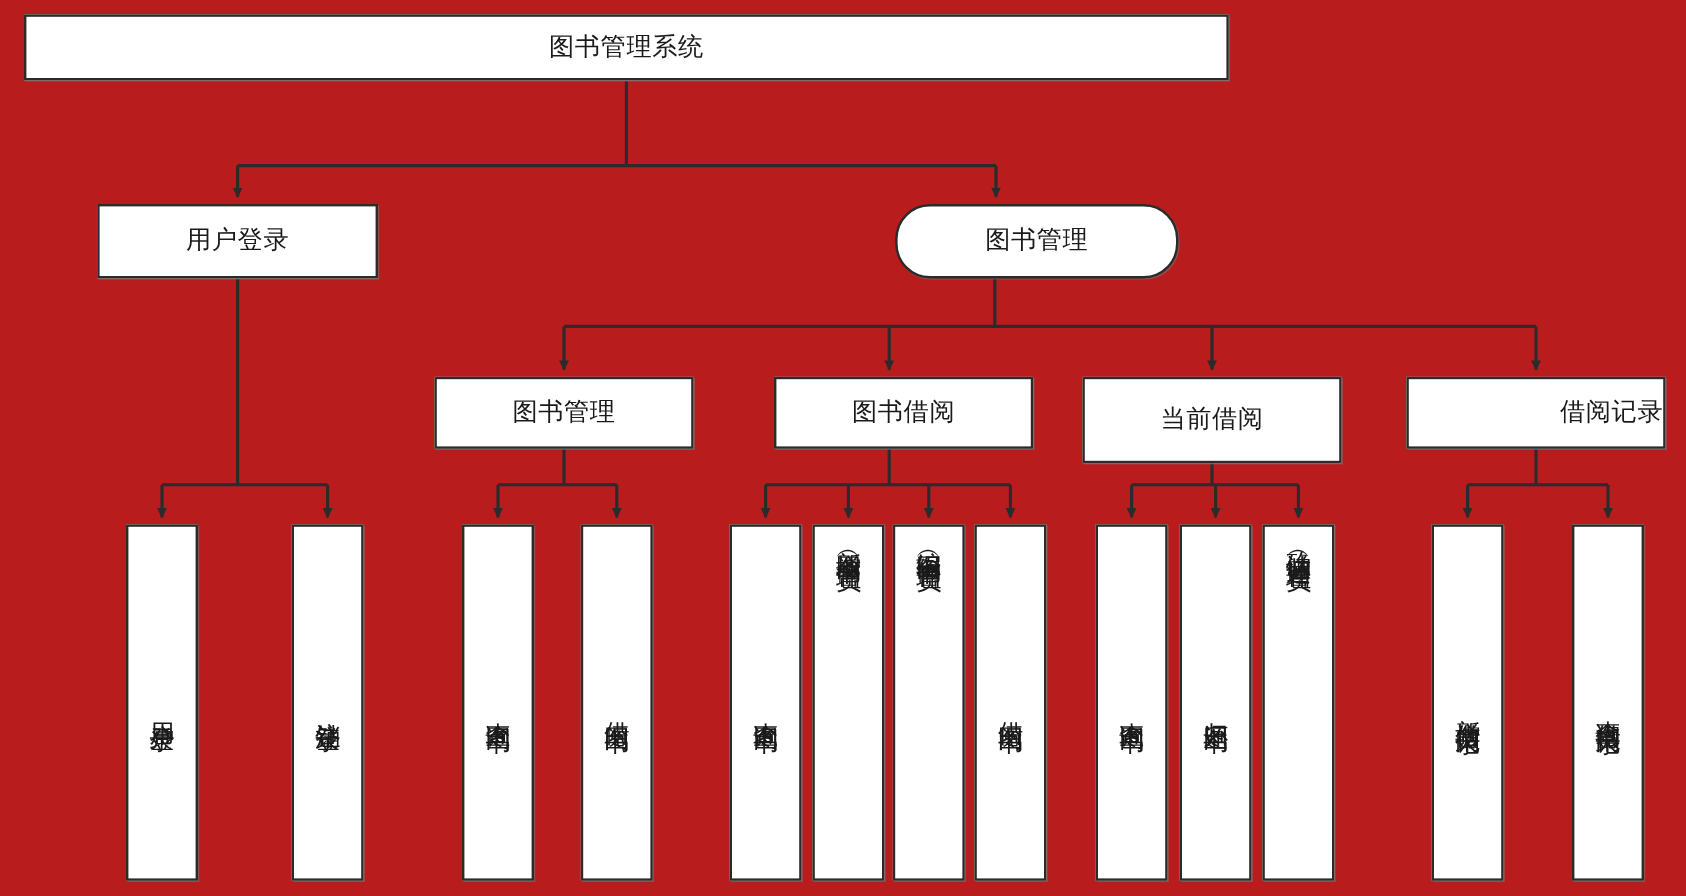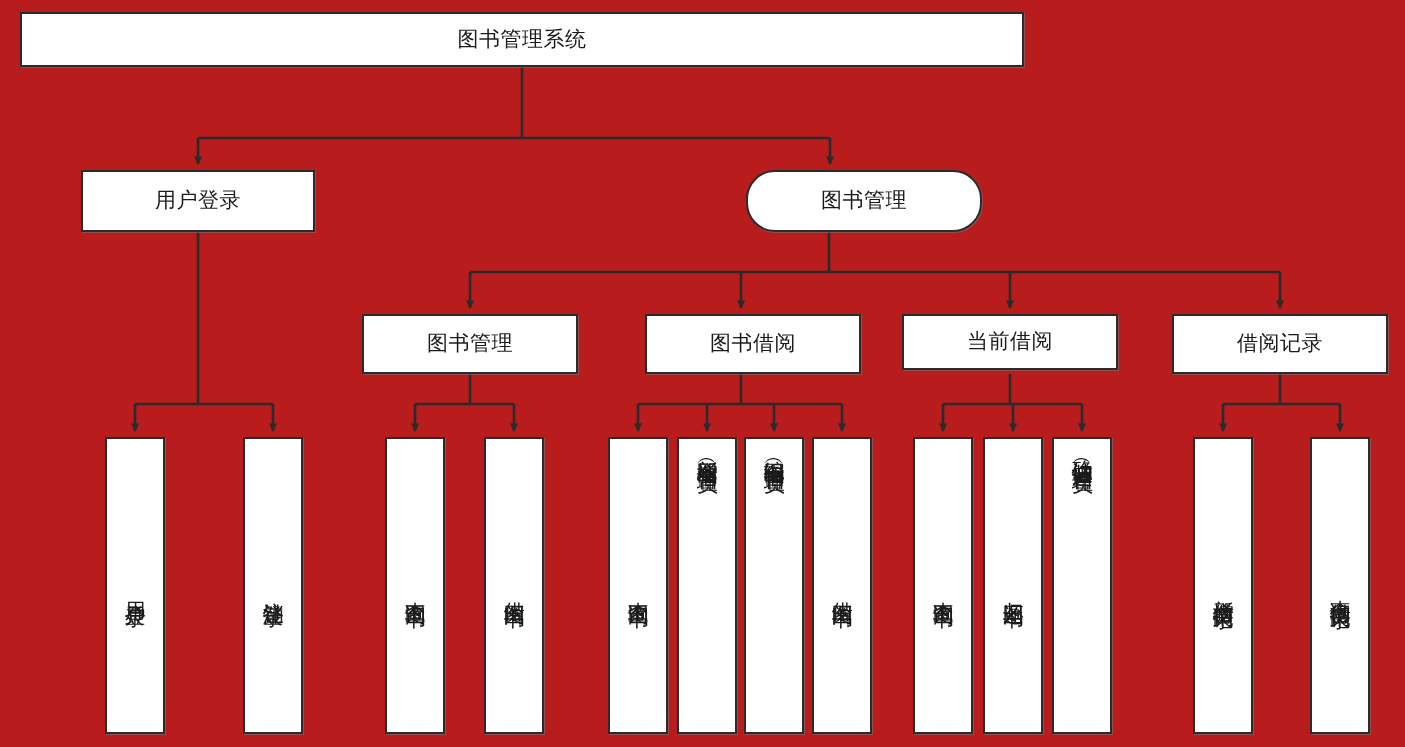--- a/index.html
+++ b/index.html
@@ -139,25 +139,25 @@
   </div>
 
   <div class="node horiz" style="left:362px; top:314px; width:216px; height:60px;">
     <span class="node-label">图书管理</span>
   </div>
 
   <div class="node horiz" style="left:633px; top:314px; width:216px; height:60px;margin-left:12px;">
     <span class="node-label">图书借阅</span>
   </div>
 
-  <div class="node horiz" style="left:902px; top:314px; width:216px; height:56px;">
+  <div class="node horiz" style="left:902px; top:314px; width:216px; height:72px;">
     <span class="node-label">当前借阅</span>
   </div>
 
-  <div class="node horiz" style="left:1172px; top:314px; width:216px; height:60px;">
+  <div class="node horiz" style="left:1172px; top:314px; width:216px; height:60px;justify-content:flex-end;">
     <span class="node-label">借阅记录</span>
   </div>
 
   <div class="node vert" style="left:105px; top:437px; width:60px; height:297px; align-items:center;">
     <span class="node-label">用户登录</span>
   </div>
 
   <div class="node vert" style="left:243px; top:437px; width:60px; height:297px; align-items:center;">
     <span class="node-label">注销登录</span>
   </div>

